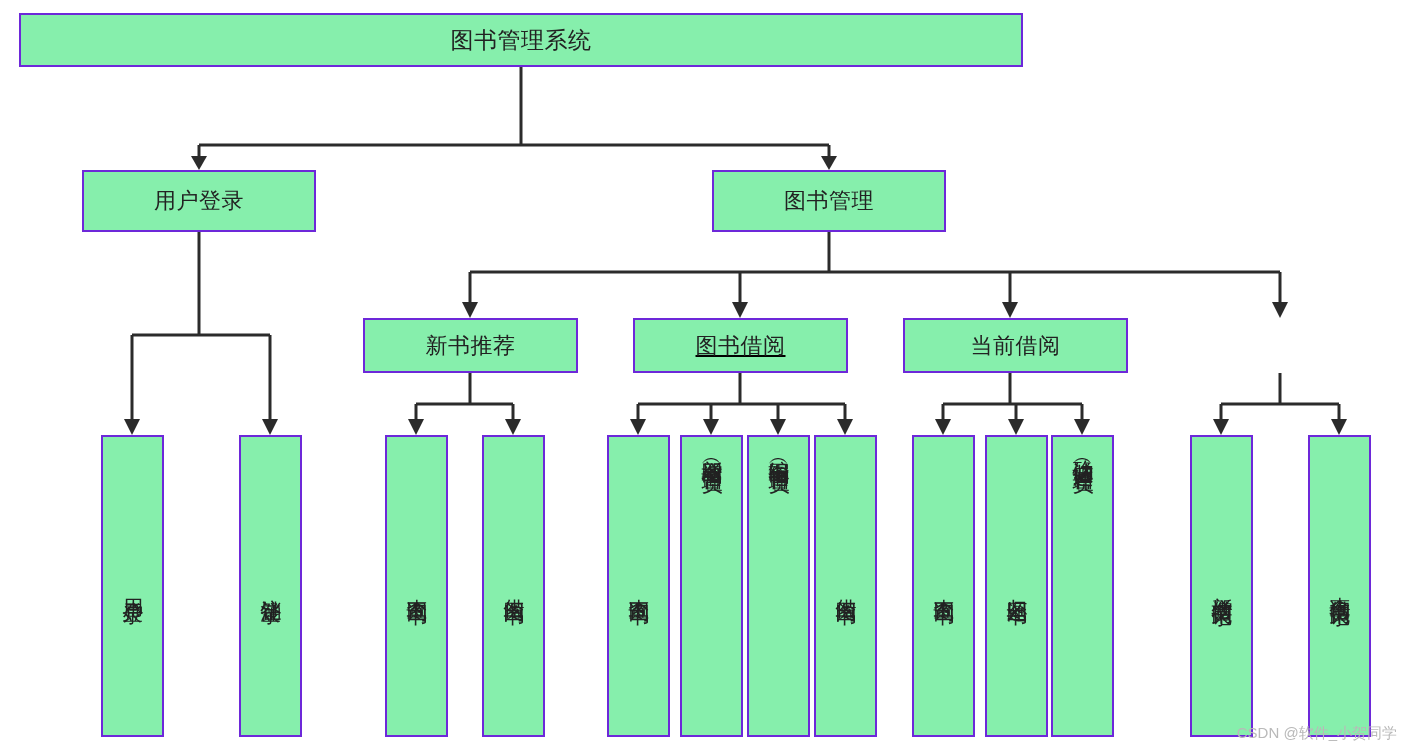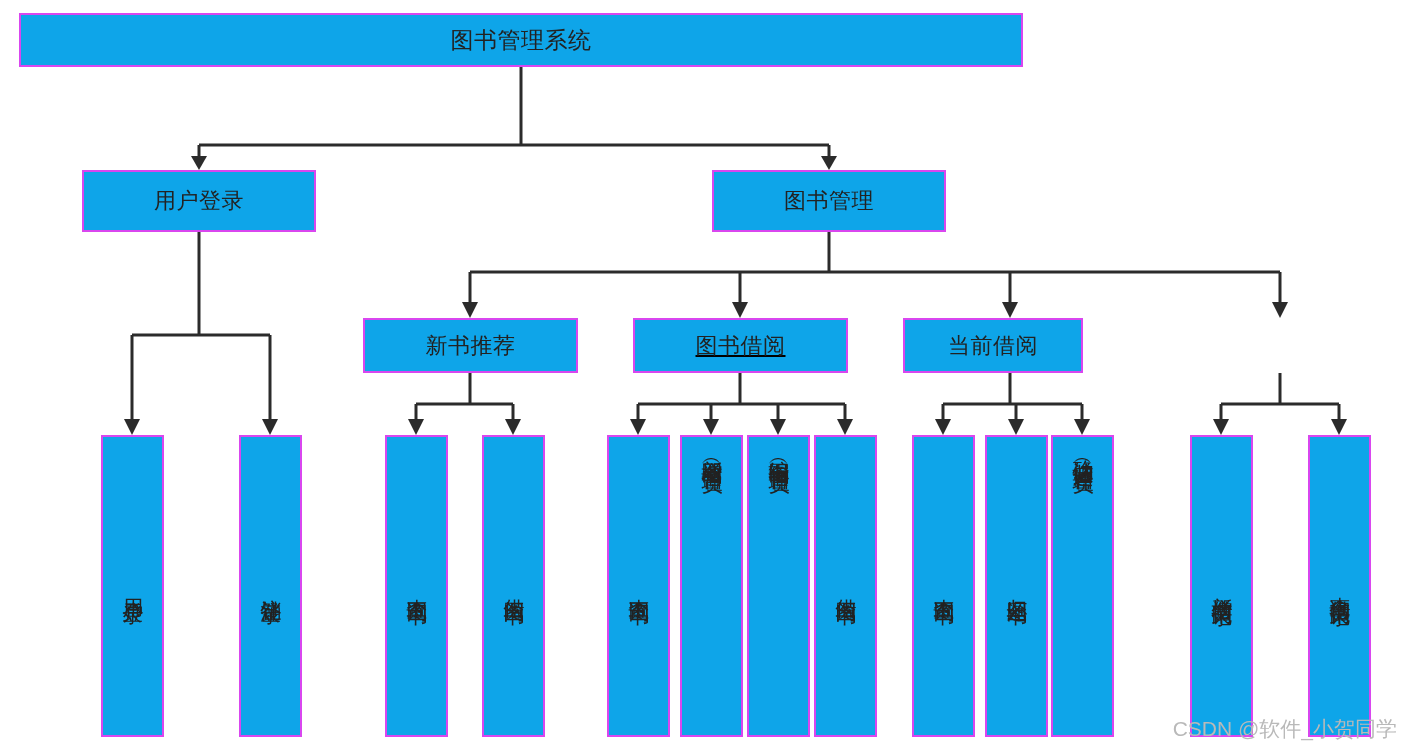--- a/index.html
+++ b/index.html
@@ -17,22 +17,22 @@
   #diagram-root {
     position: absolute;
     left: 0;
     top: 0;
     width: 1405px;
     height: 747px;
   }
   .node-box {
     position: absolute;
     box-sizing: border-box;
-    background: #0ea5e9;
-    border: 2px solid #d946ef;
+    background: #86efac;
+    border: 2px solid #6d28d9;
     display: flex;
     align-items: center;
     justify-content: center;
   }
   .node-label {
     color: #222222;
     font-size: 22px;
     line-height: 1.15;
     letter-spacing: 0.5px;
     white-space: nowrap;
@@ -83,21 +83,21 @@
     stroke: #2b2b2b;
     stroke-width: 3;
     fill: none;
   }
   svg#connectors polygon { fill: #2b2b2b; }
 
   #watermark {
     position: absolute;
     right: 8px;
     bottom: 4px;
-    font-size: 21px;
+    font-size: 15px;
     color: #b9b9b9;
     white-space: nowrap;
     user-select: none;
   }
 </style>
 </head>
 <body>
 
 <div id="diagram-root">
 
@@ -176,21 +176,21 @@
   <div class="node-box level2" style="left:712px; top:170px; width:234px; height:62px;">
     <span class="node-label">图书管理</span>
   </div>
 
   <div class="node-box level3" style="left:363px; top:318px; width:215px; height:55px;">
     <span class="node-label">新书推荐</span>
   </div>
   <div class="node-box level3" style="left:633px; top:318px; width:215px; height:55px;text-decoration:underline;">
     <span class="node-label">图书借阅</span>
   </div>
-  <div class="node-box level3" style="left:903px; top:318px; width:180px; height:55px;">
+  <div class="node-box level3" style="left:903px; top:318px; width:225px; height:55px;">
     <span class="node-label">当前借阅</span>
   </div>
 
   <div class="node-box leaf" style="left:101px; top:435px; width:63px; height:302px;">
     <div class="leaf-inner">
       <span class="node-label">用户登录</span>
     </div>
   </div>
   <div class="node-box leaf" style="left:239px; top:435px; width:63px; height:302px;">
     <div class="leaf-inner">

